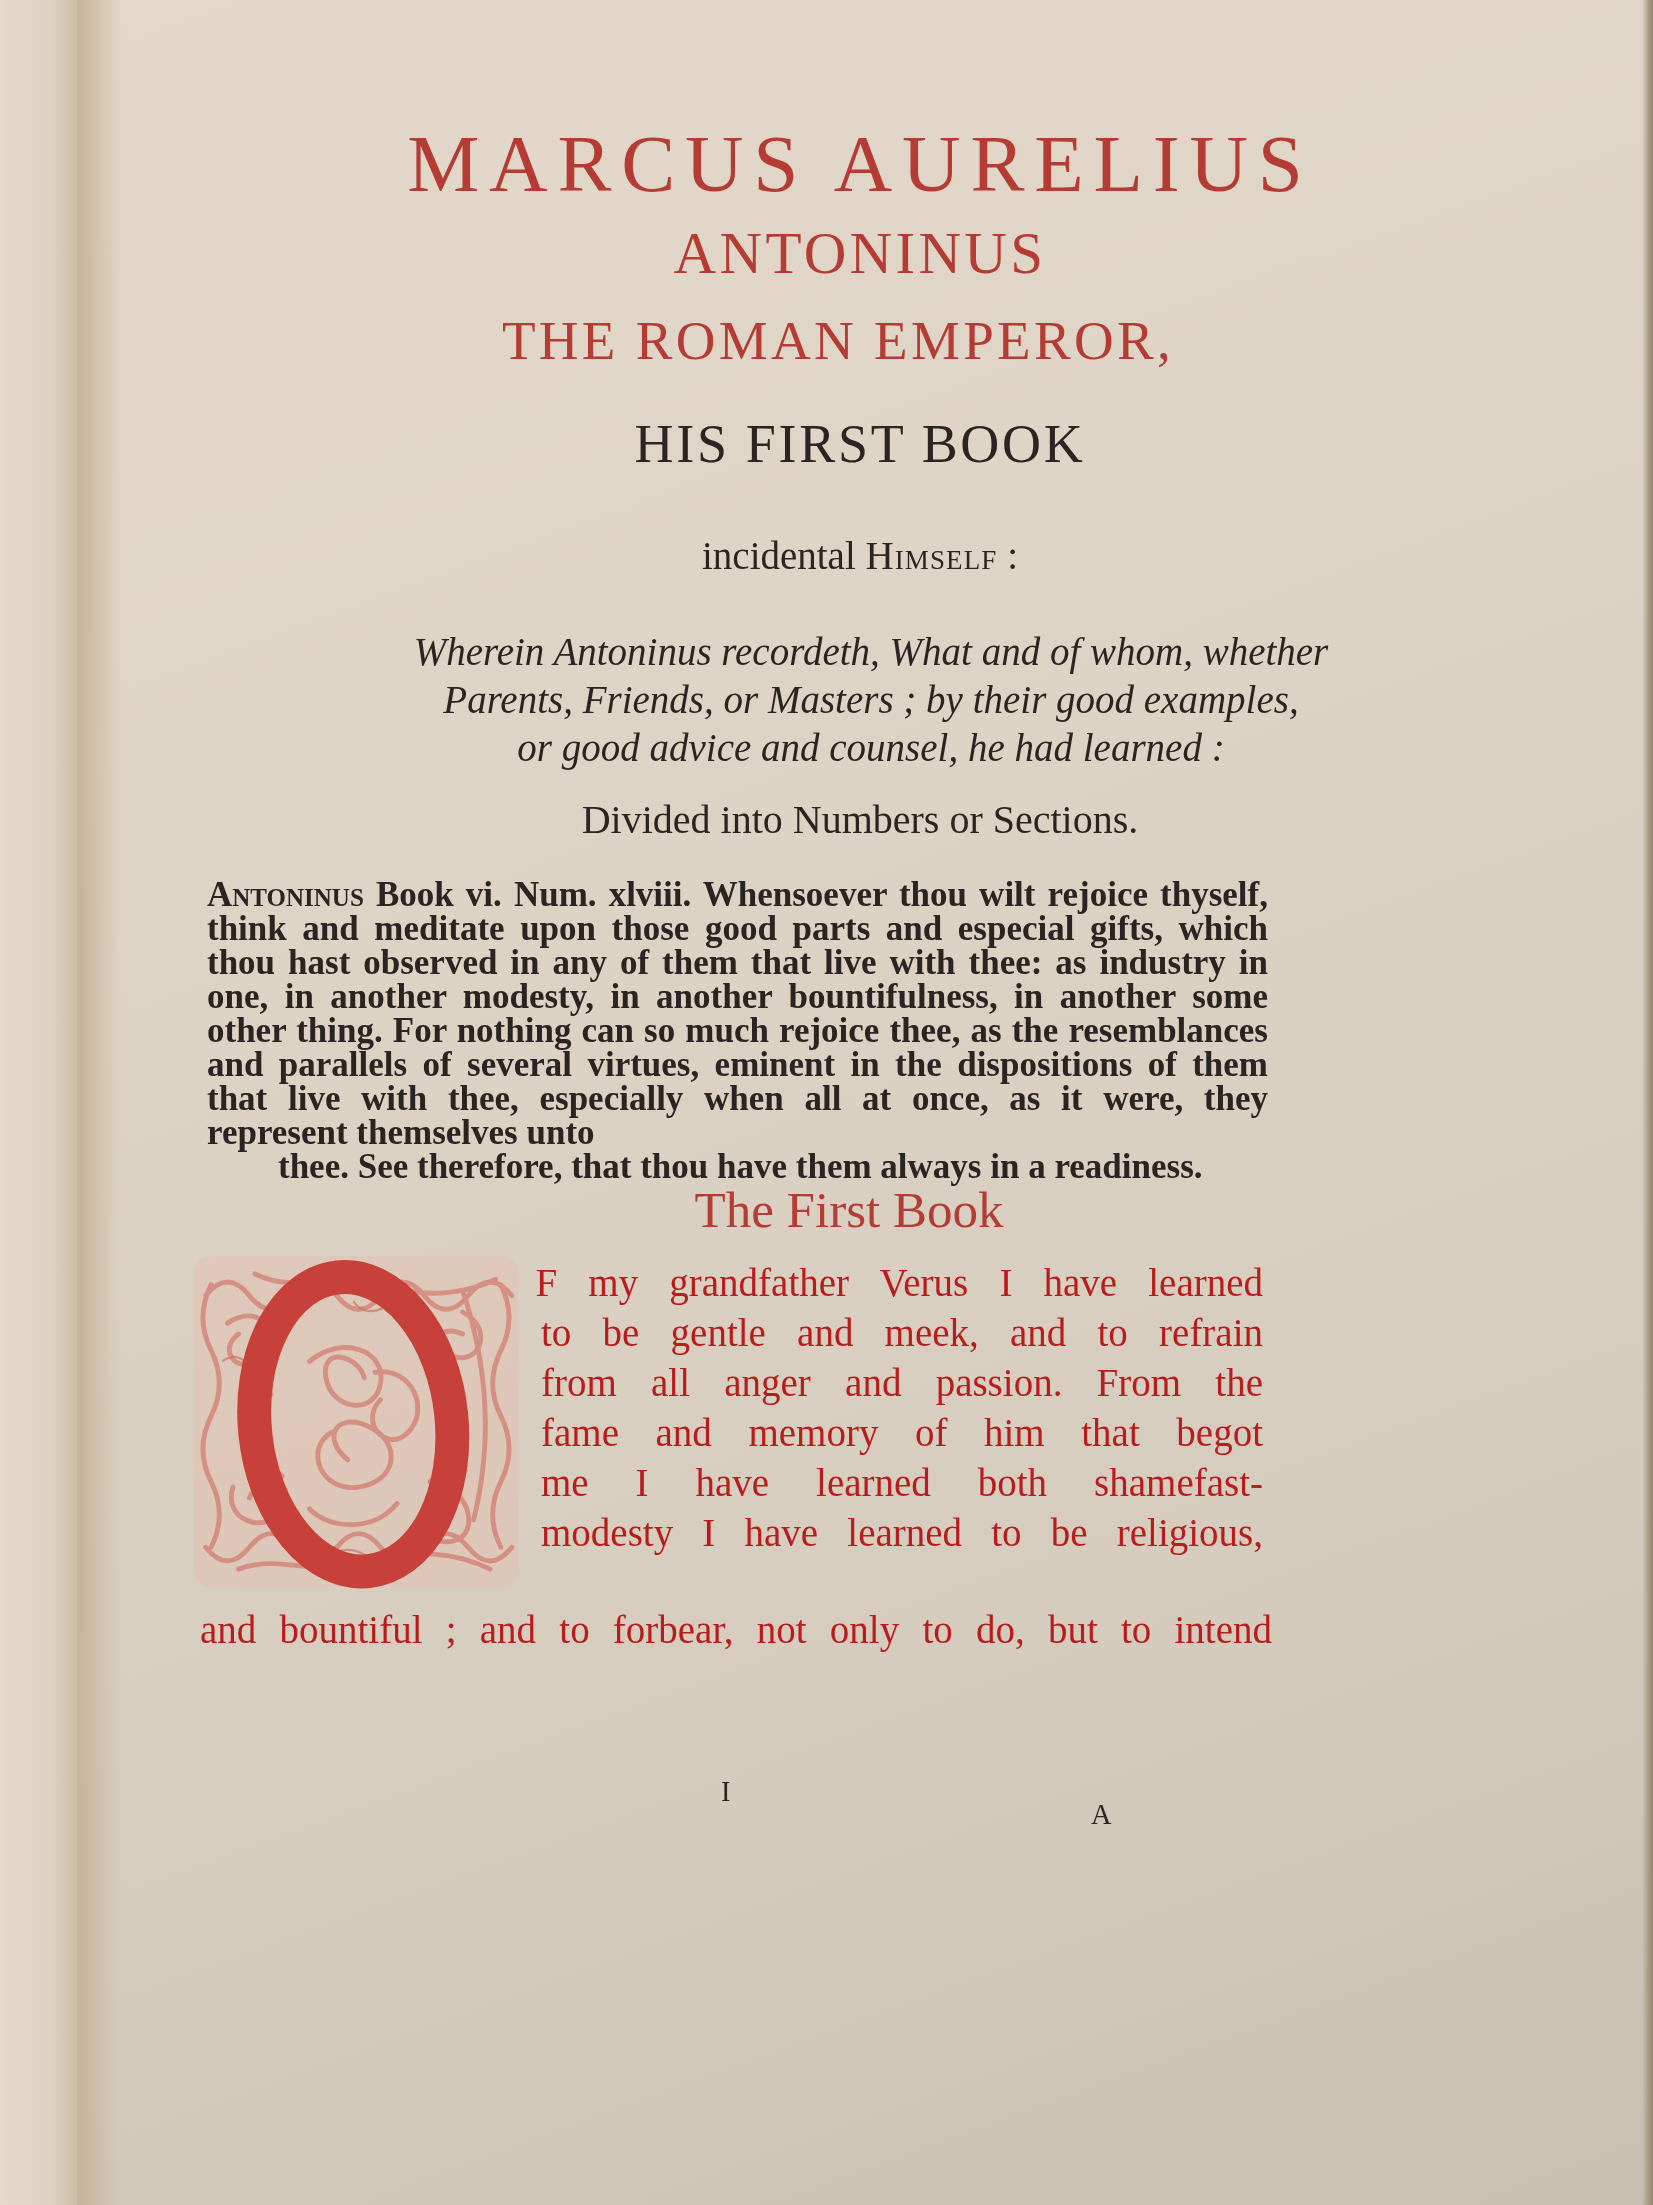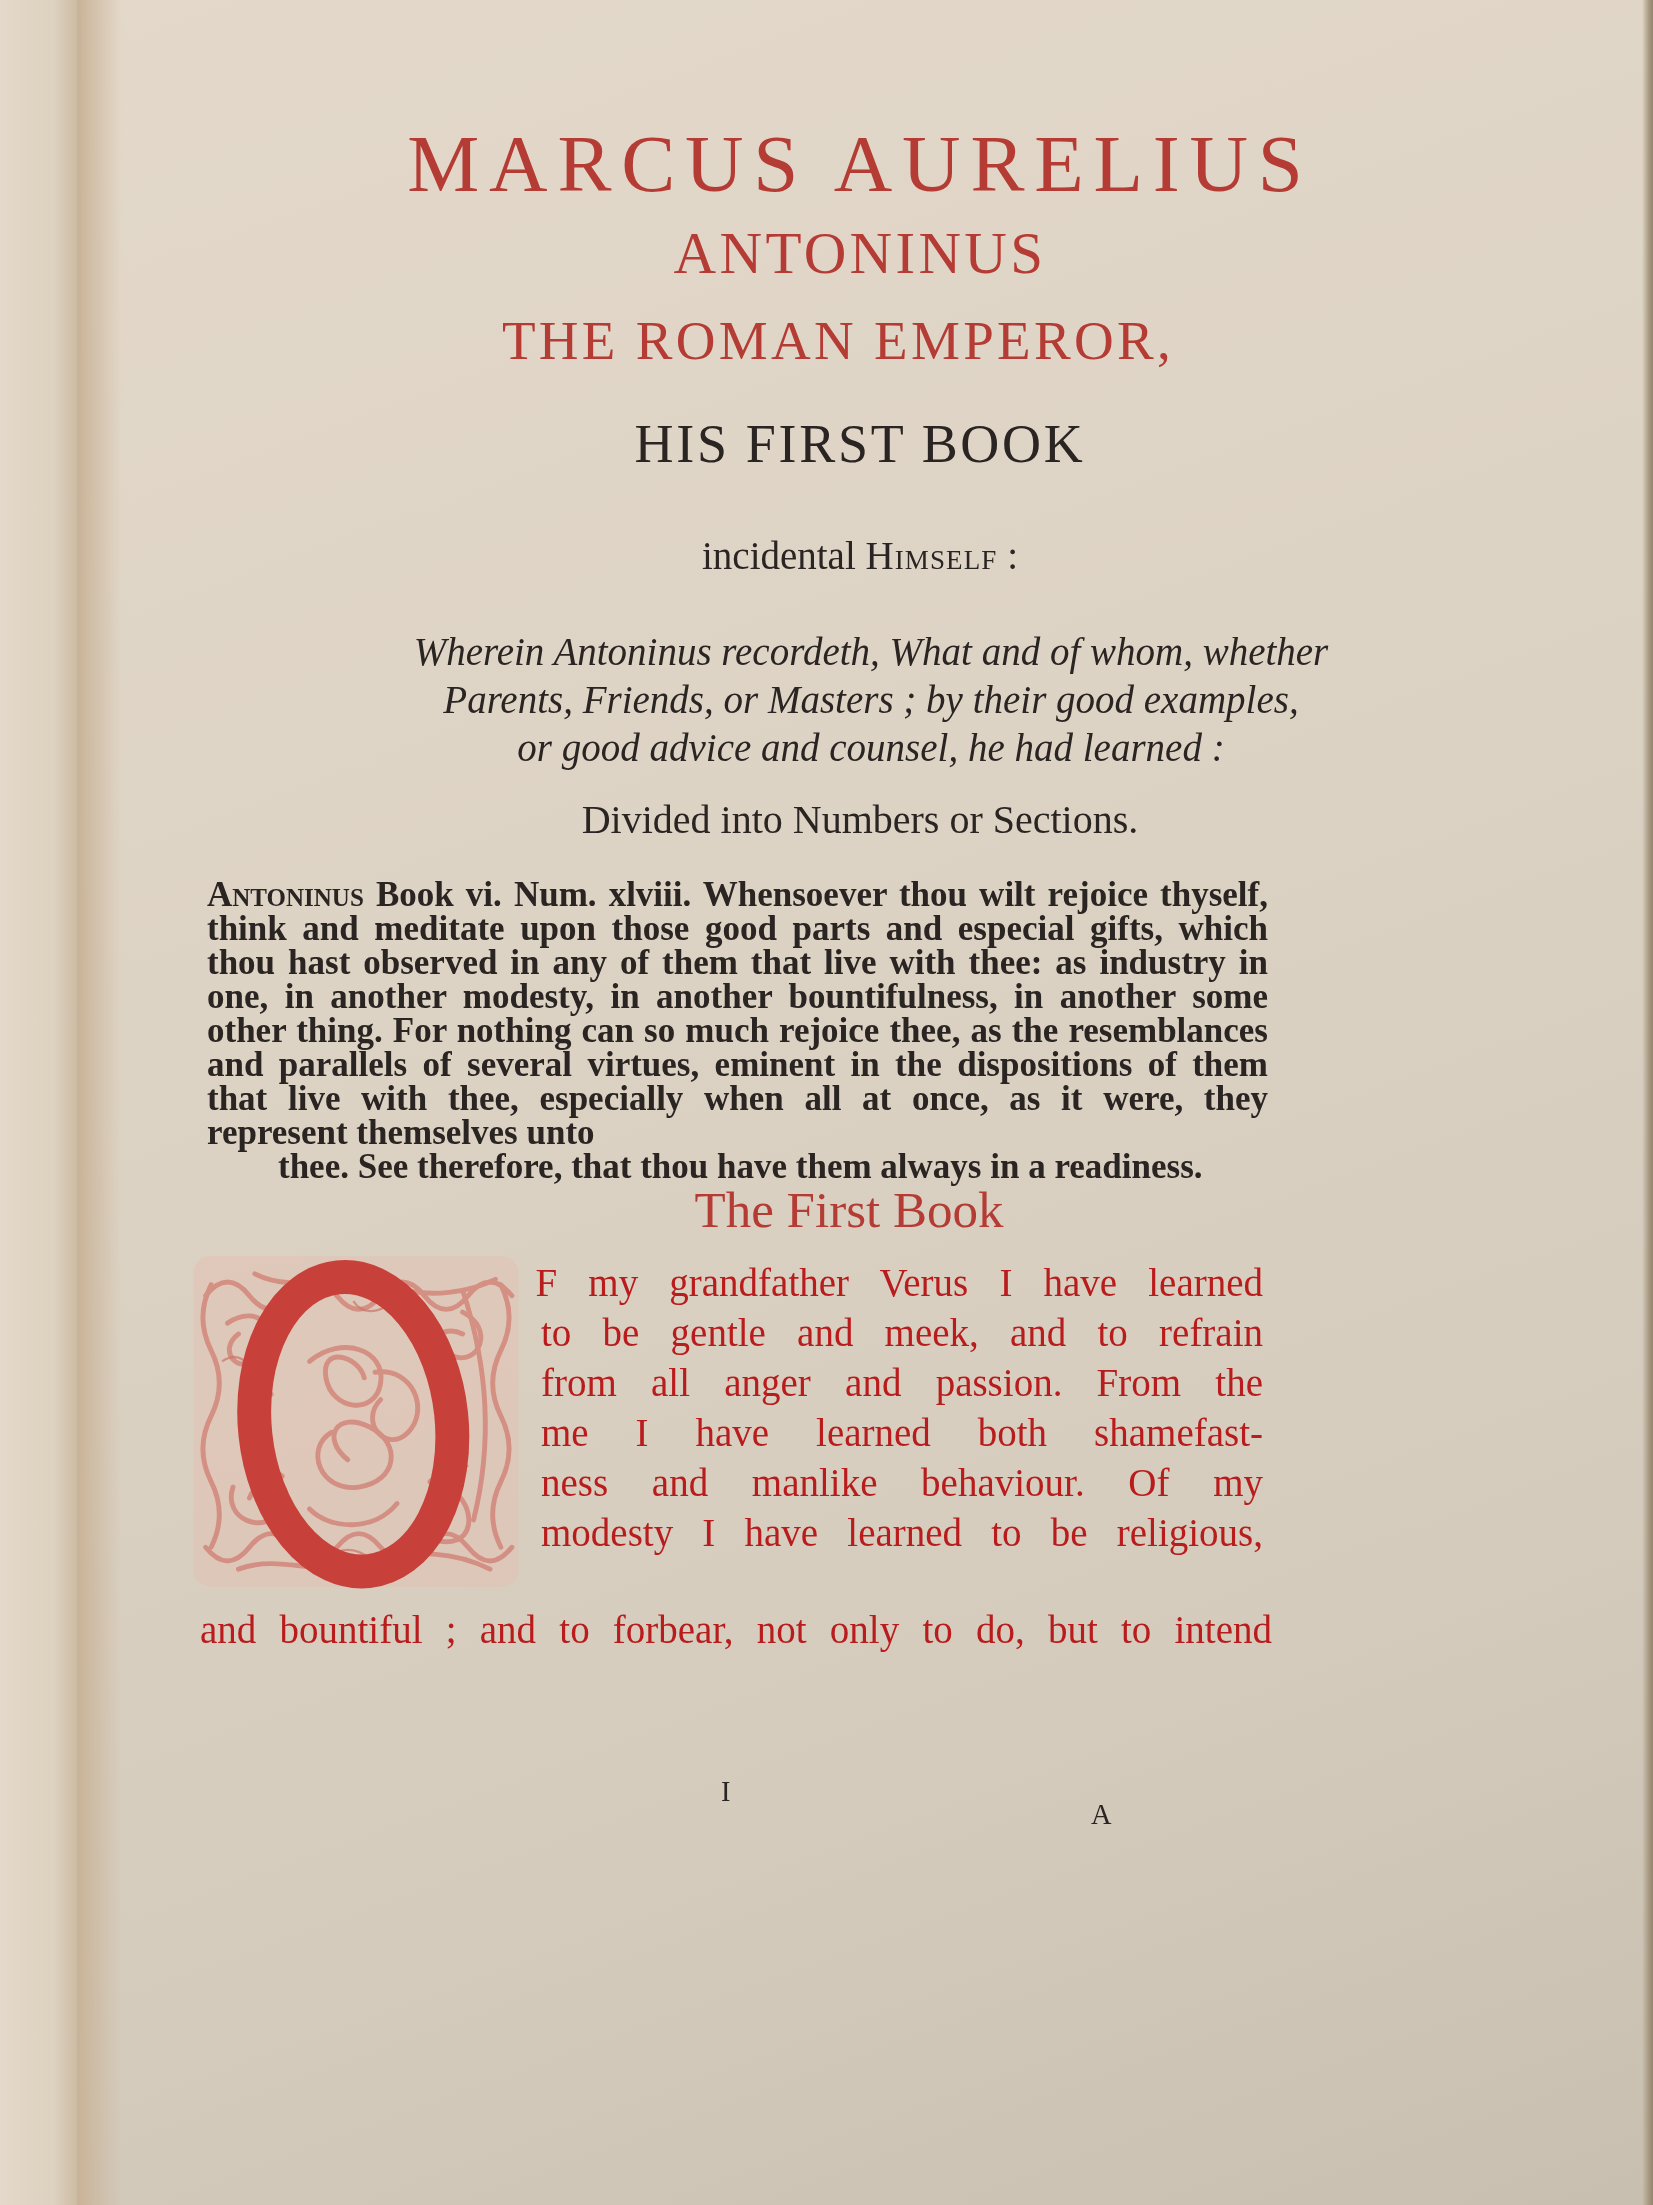--- a/index.html
+++ b/index.html
@@ -216,22 +216,22 @@
       <path d="M250 560 q40 -30 80 0"></path>
     </g>
     <ellipse cx="300" cy="315" rx="180" ry="270" fill="none" stroke="#c7403a" stroke-width="62" transform="rotate(-6 300 315)"></ellipse>
   </svg>
 </div>
 
 <div class="body-text indented">
   <span class="line first">F my grandfather Verus I have learned</span>
   <span class="line">to be gentle and meek, and to refrain</span>
   <span class="line">from all anger and passion.   From the</span>
+  <span class="line">fame and memory of him that begot</span>
   <span class="line">me I have learned both shamefast-</span>
-  <span class="line">ness and manlike behaviour.   Of my</span>
   <span class="line">modesty I have learned to be religious,</span>
 </div>
 
 <div class="body-text full">
   <span class="line">and bountiful ; and to forbear, not only to do, but to intend</span>
 </div>
 
 <div class="folio folio-num">I</div>
 <div class="folio folio-sig">A</div>
 

